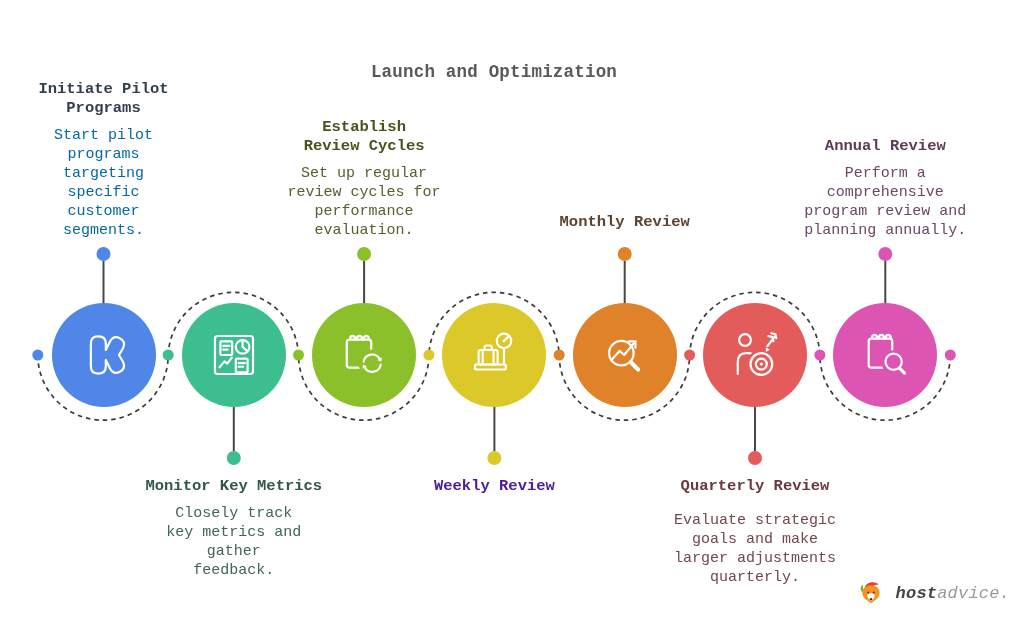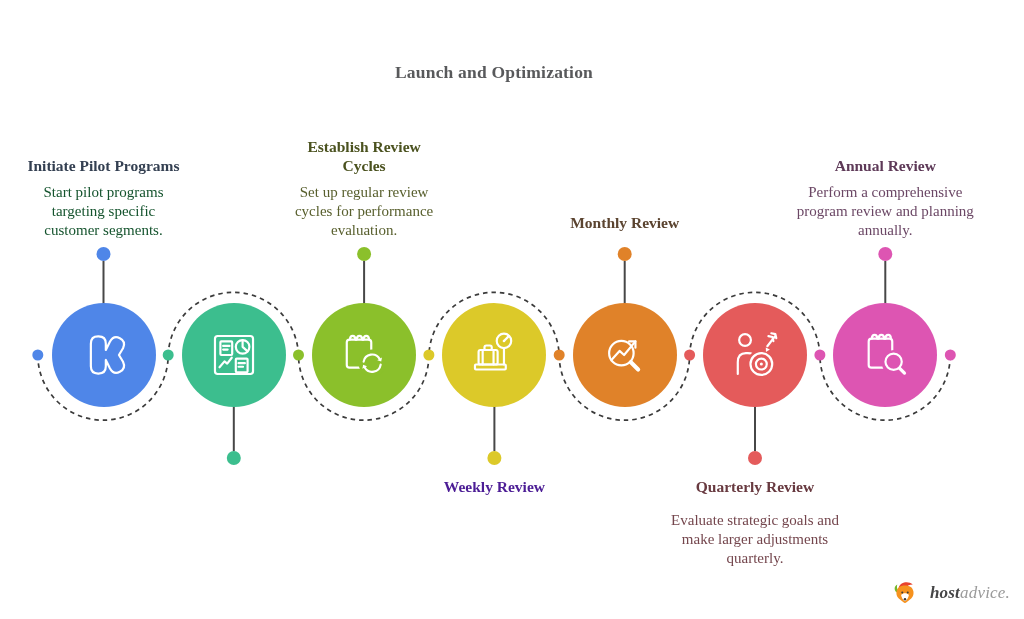--- a/index.html
+++ b/index.html
@@ -1,18 +1,18 @@
 <!DOCTYPE html>
 <html><head>
 <meta charset="utf-8">
 <style>
   html,body{margin:0;padding:0;background:#ffffff;}
   .canvas{
     position:relative;width:1024px;height:619px;background:#ffffff;overflow:hidden;
-    font-family:Liberation Serif, serif;
+    font-family:Liberation Mono, monospace;
   }
   .title{
     position:absolute;top:62px;left:0;width:988px;text-align:center;
     font-size:17.5px;font-weight:bold;letter-spacing:.2px;
   }
   .wave-layer{position:absolute;left:0;top:0;}
   .circle{
     position:absolute;width:104px;height:104px;border-radius:50%;
     display:flex;align-items:center;justify-content:center;
   }
@@ -170,23 +170,27 @@
       <circle cx="42.5" cy="40.5" r="14" stroke="none" style="fill: rgb(221, 85, 178);"></circle>
       <g class="icon-stroke" stroke-width="2.3">
         <circle cx="41.5" cy="39.5" r="9"></circle>
       </g>
       <path d="M48 46.5 L53.5 52" stroke="#ffffff" stroke-width="3.6" stroke-linecap="round" fill="none"></path>
     </svg>
   </div>
 
   <div class="step-text top s1" style="left:-6.5px;">
     <div class="step-title" style="color: rgb(51, 63, 81);">Initiate Pilot Programs</div>
-    <div class="step-desc" style="color: #14532d;">Start pilot programs targeting specific customer segments.</div>
-  </div>
-
+    <div class="step-desc" style="color: #0369a1;">Start pilot programs targeting specific customer segments.</div>
+  </div>
+
+  <div class="step-text bottom s2" style="left:123.8px;">
+    <div class="step-title" style="color: rgb(49, 86, 74);">Monitor Key Metrics</div>
+    <div class="step-desc" style="color: rgb(63, 101, 87);">Closely track key metrics and gather feedback.</div>
+  </div>
 
   <div class="step-text top s3" style="left:254.1px;">
     <div class="step-title" style="color: rgb(75, 82, 31);">Establish Review Cycles</div>
     <div class="step-desc" style="color: rgb(88, 95, 45);">Set up regular review cycles for performance evaluation.</div>
   </div>
 
   <div class="step-text bottom s4" style="left:384.4px;">
     <div class="step-title" style="color: #4c1d95;">Weekly Review</div>
   </div>
 

